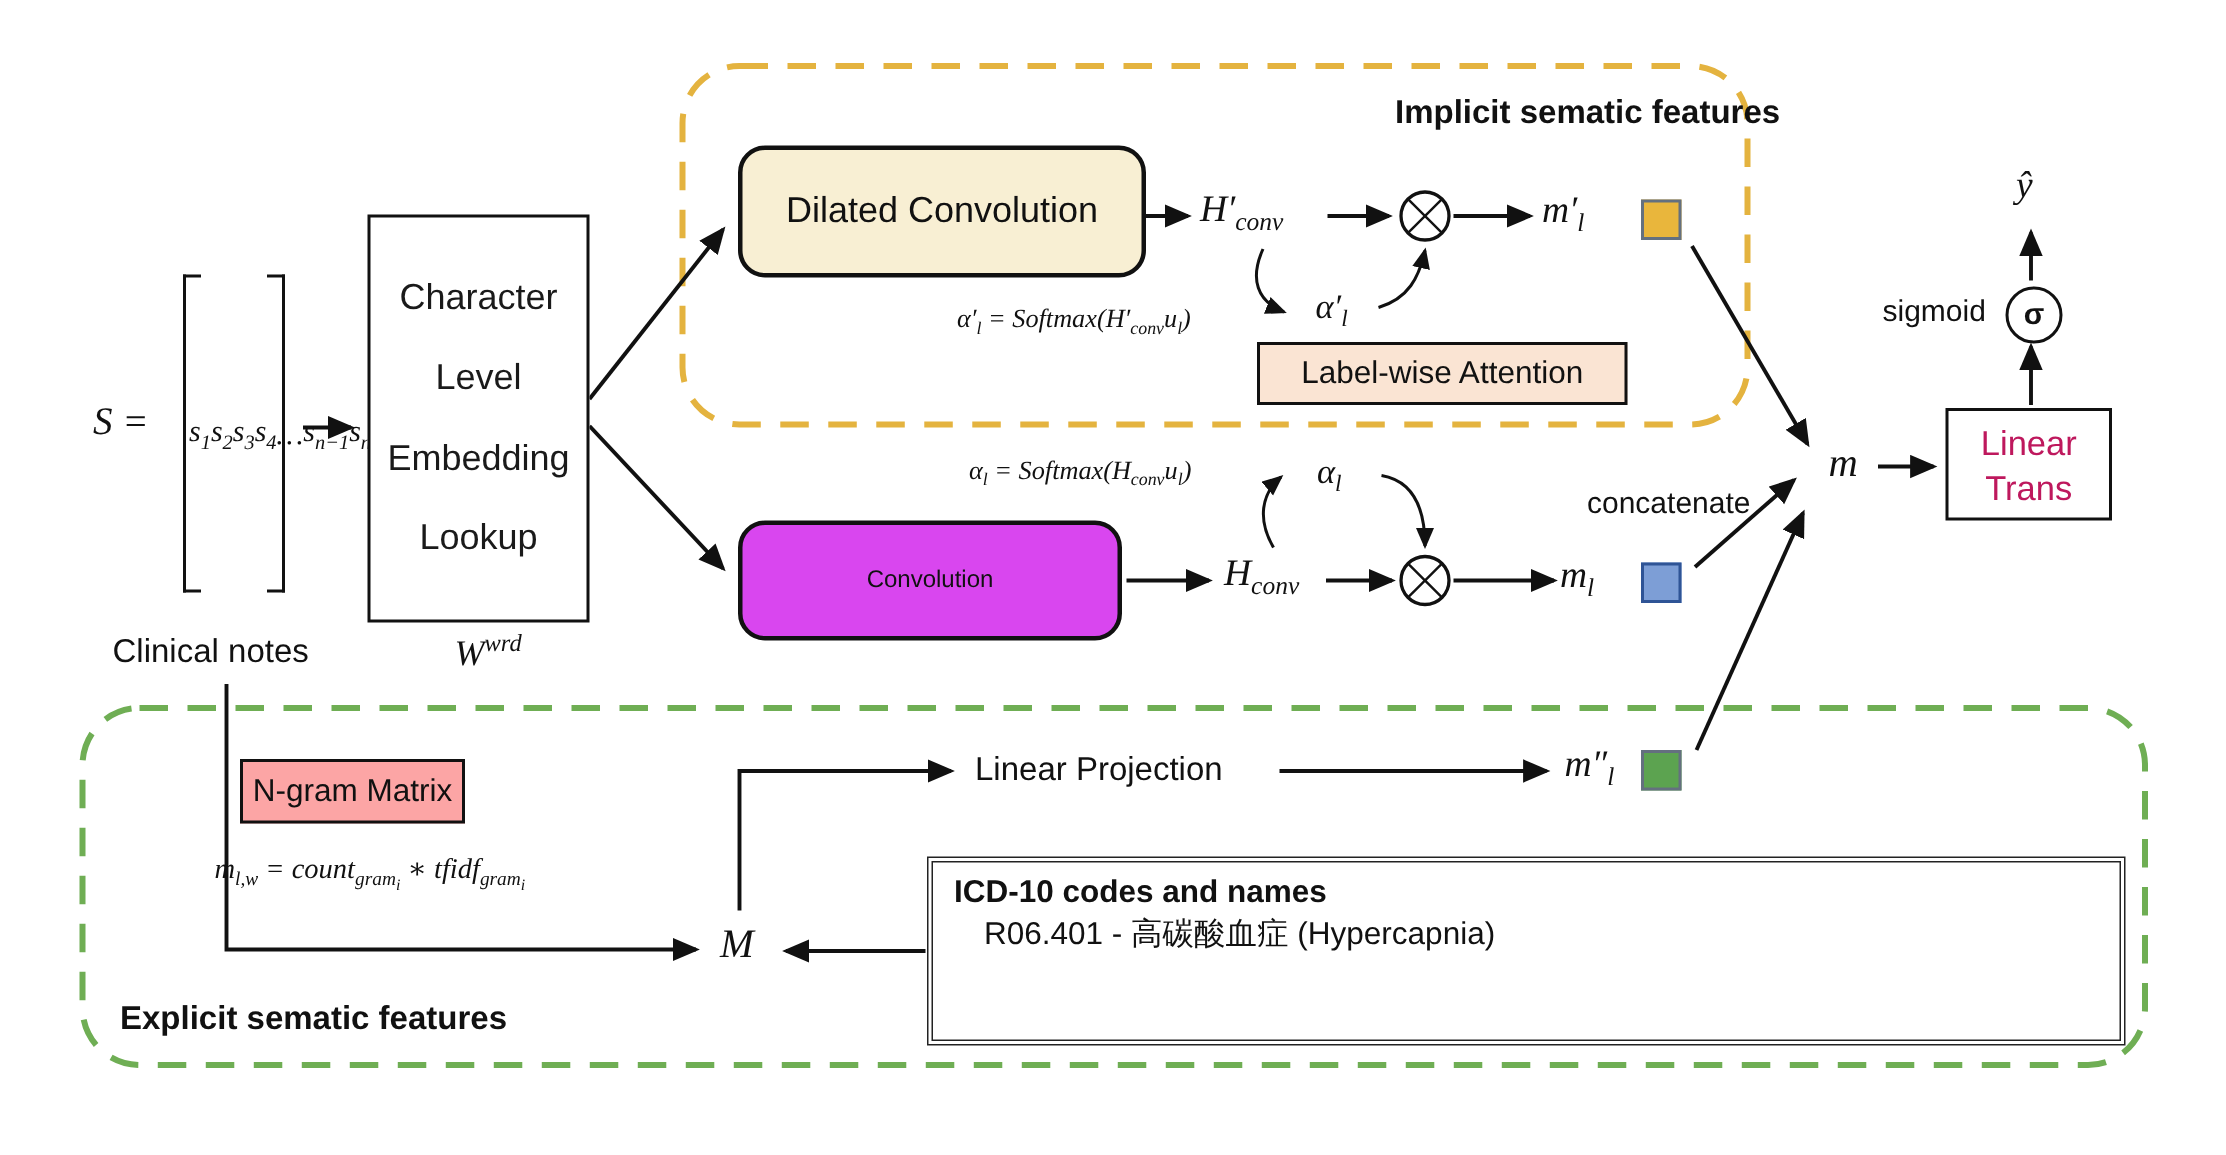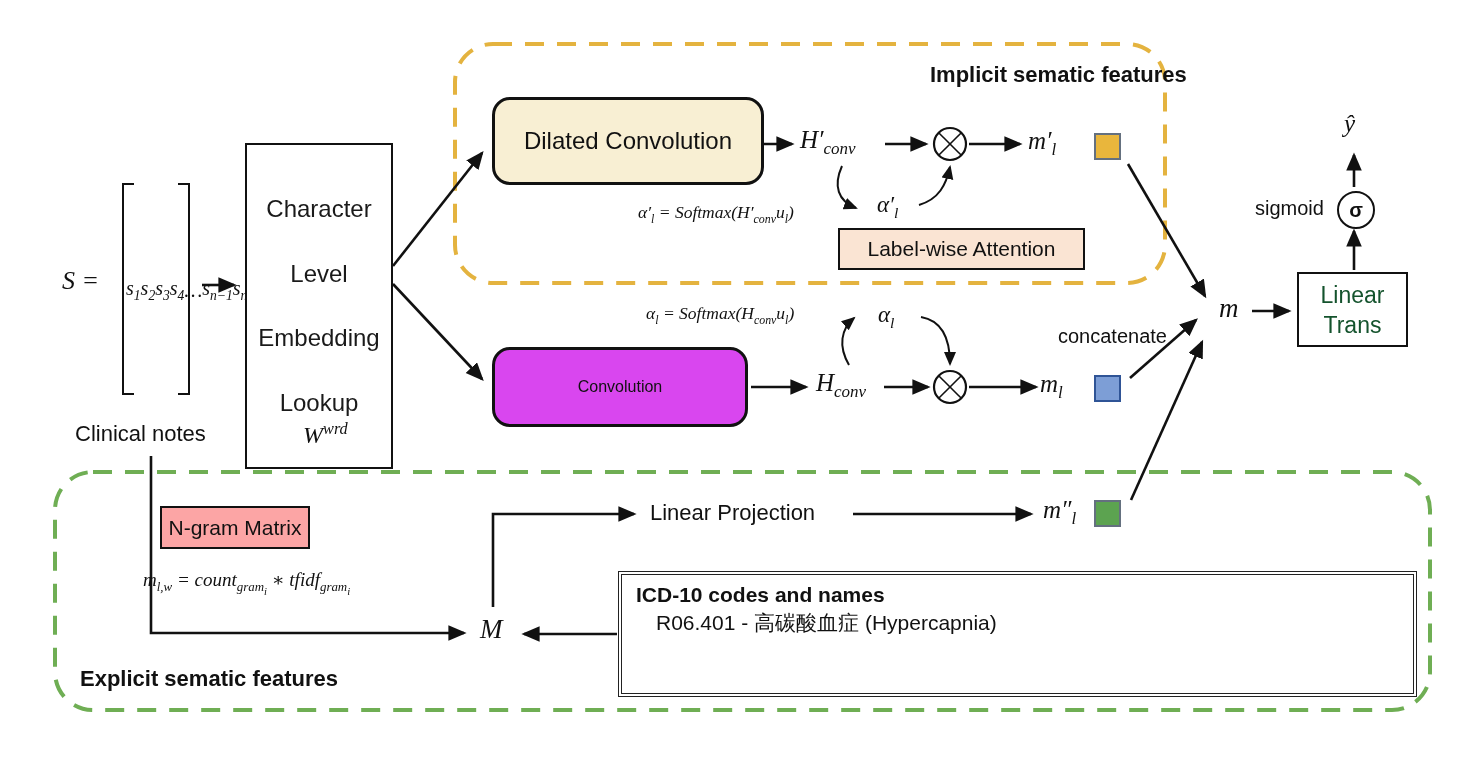--- a/index.html
+++ b/index.html
@@ -5,30 +5,30 @@
   html,body{margin:0;padding:0;background:#fff;}
   .canvas{position:relative;width:1484px;height:770px;background:#fff;overflow:hidden;
           font-family:"Liberation Sans","DejaVu Sans",sans-serif;color:#111;}
   .overlay{position:absolute;left:0;top:0;width:1484px;height:770px;z-index:1;pointer-events:none;}
   .abs{position:absolute;z-index:2;}
   .math{font-family:"Liberation Serif","DejaVu Serif",serif;font-style:italic;}
   .math sub{font-size:68%;font-style:italic;}
   .math sub sub{font-size:82%;}
   .math sup{font-size:68%;}
   .box{box-sizing:border-box;display:flex;align-items:center;justify-content:center;text-align:center;}
-  .embed-box{left:245px;top:143px;width:148px;height:326px;border:2.5px solid #111;background:#fff;
+  .embed-box{left:245px;top:143px;width:148px;height:272px;border:2.5px solid #111;background:#fff;
              flex-direction:column;justify-content:space-evenly;font-size:24px;color:#1a1a1a;padding:14px 0;}
   .dilated-box{left:492px;top:97px;width:272px;height:88px;border:3px solid #111;border-radius:18px;
                background:#F8EFD3;font-size:24px;}
   .conv-box{left:492px;top:347px;width:256px;height:80px;border:3px solid #111;border-radius:18px;
             background:#d946ef;font-size:16px;}
   .attn-box{left:838px;top:228px;width:247px;height:42px;border:2px solid #111;background:#FAE4D3;font-size:21px;}
   .ngram-box{left:160px;top:506px;width:150px;height:43px;border:2px solid #111;background:#fca5a5;font-size:21px;}
   .lt-box{left:1297px;top:272px;width:111px;height:75px;border:2.5px solid #111;background:#fff;
-          flex-direction:column;font-size:23px;color:#14532d;line-height:30px;}
+          flex-direction:column;font-size:23px;color:#be185d;line-height:30px;}
   .icd-box{left:618px;top:571px;width:799px;height:126px;border:4px double #222;background:#fff;
            box-sizing:border-box;padding:8px 0 0 14px;}
   .icd-title{font-weight:bold;font-size:21px;}
   .icd-line{font-size:21px;margin-left:20px;line-height:31px;}
   .sq{width:27px;height:27px;box-sizing:border-box;}
   .sq-orange{left:1094px;top:133px;background:#E9B63C;border:2px solid #64707F;}
   .sq-blue{left:1094px;top:375px;background:#7D9ED6;border:2px solid #2F5496;}
   .sq-green{left:1094px;top:500px;background:#5CA350;border:2px solid #64707F;}
   .bold-title{font-weight:bold;font-size:22px;text-align:right;}
   .sigma-circle{left:1337px;top:191px;width:34px;height:34px;border:2.5px solid #111;border-radius:50%;

